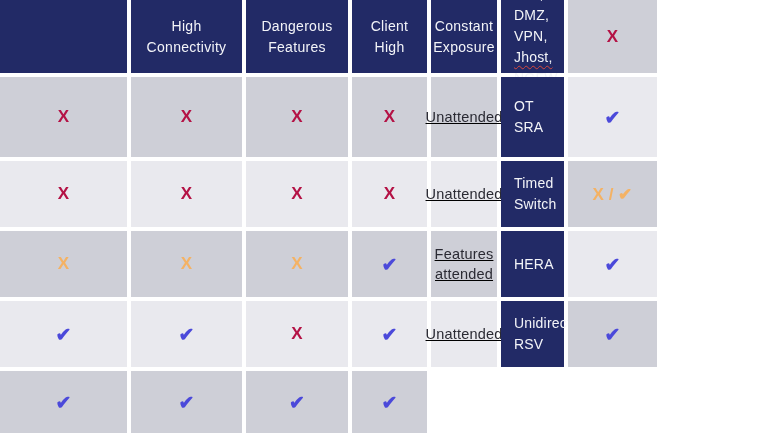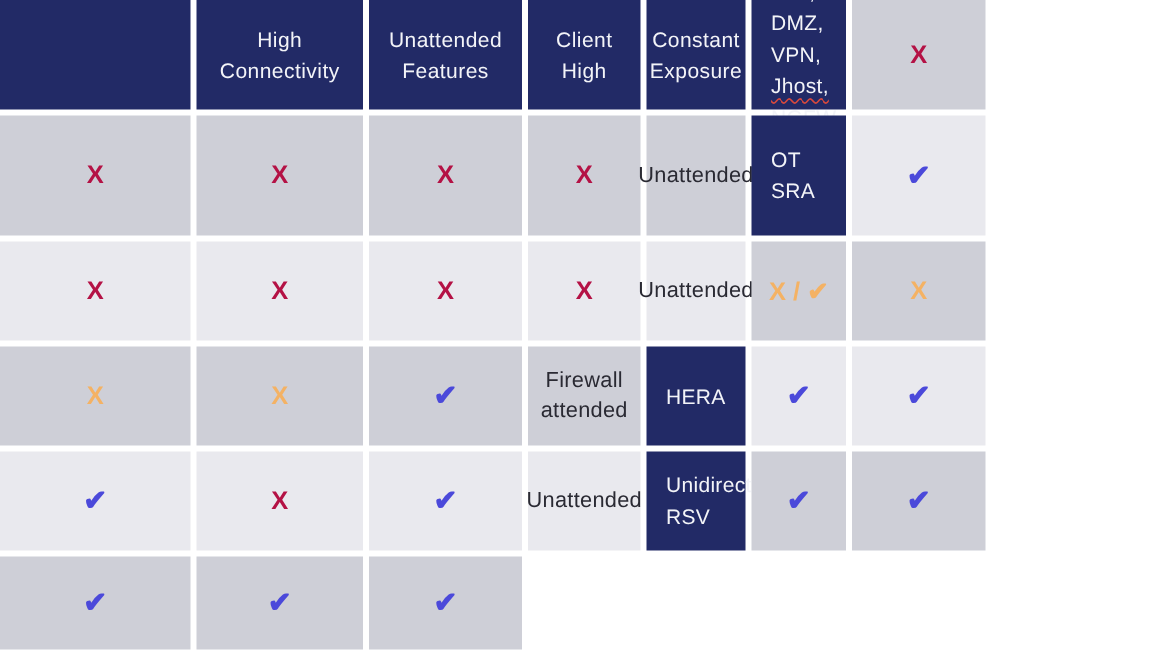--- a/index.html
+++ b/index.html
@@ -61,20 +61,21 @@
     font-weight: 800;
     font-size: 17px;
   }
   .kind-check span {
     color: var(--check-color, #4b49da);
     font-weight: 700;
     font-size: 19px;
   }
   .kind-text {
     padding: 4px 4px;
+    text-decoration: underline;
   }
   .kind-text span {
     color: var(--body-text, #2a2a33);
     font-size: 14.5px;
     text-align: center;
     line-height: 1.4;
     letter-spacing: 0.2px;
   }
   .squiggle {
     text-decoration: underline wavy #d9483c;
@@ -87,21 +88,21 @@
 
 <div class="stage" style="--header-bg: #222a66; --header-text: #f3f4f8; --row-bg-dark: #cecfd7; --row-bg-light: #e9e9ee; --x-color: #b41245; --check-color: #4b49da; --warn-color: #f4b264; --body-text: #2a2a33; --grid-gap: #ffffff;">
   <div class="matrix">
       <div class="cell header-cell">
         <span></span>
       </div>
       <div class="cell header-cell">
         <span>High Connectivity</span>
       </div>
       <div class="cell header-cell">
-        <span>Unattended Features</span>
+        <span>Dangerous Features</span>
       </div>
       <div class="cell header-cell">
         <span>Client High</span>
       </div>
       <div class="cell header-cell">
         <span>Constant Exposure</span>
       </div>
       <div class="cell label-cell">
         <span><span>2FA, DMZ, VPN, </span><span class="squiggle">Jhost,</span><span> NGFW</span></span>
       </div>
@@ -143,40 +144,43 @@
       </div>
       <div class="cell kind-x row-light">
         <span>X</span>
       </div>
       <div class="cell kind-x row-light">
         <span>X</span>
       </div>
       <div class="cell kind-text row-light">
         <span>Unattended</span>
       </div>
+      <div class="cell label-cell">
+        <span>Timed Switch</span>
+      </div>
       <div class="cell kind-mixed row-dark">
         <span>X / ✔</span>
       </div>
       <div class="cell kind-warn row-dark">
         <span>X</span>
       </div>
       <div class="cell kind-warn row-dark">
         <span>X</span>
       </div>
       <div class="cell kind-warn row-dark">
         <span>X</span>
       </div>
       <div class="cell kind-warn row-dark">
         <span>X</span>
       </div>
       <div class="cell kind-check row-dark">
         <span>✔</span>
       </div>
       <div class="cell kind-text row-dark">
-        <span>Firewall attended</span>
+        <span>Features attended</span>
       </div>
       <div class="cell label-cell">
         <span>HERA</span>
       </div>
       <div class="cell kind-check row-light">
         <span>✔</span>
       </div>
       <div class="cell kind-check row-light">
         <span>✔</span>
       </div>

